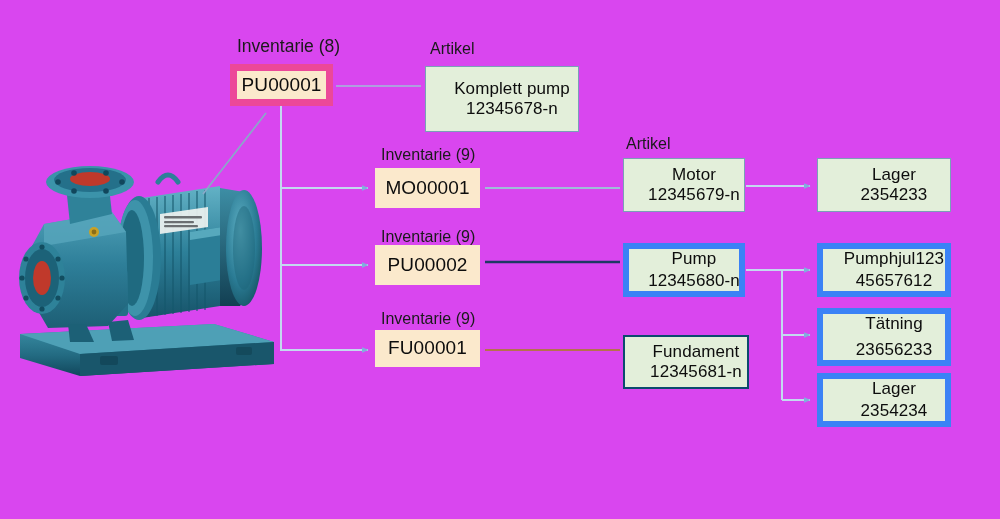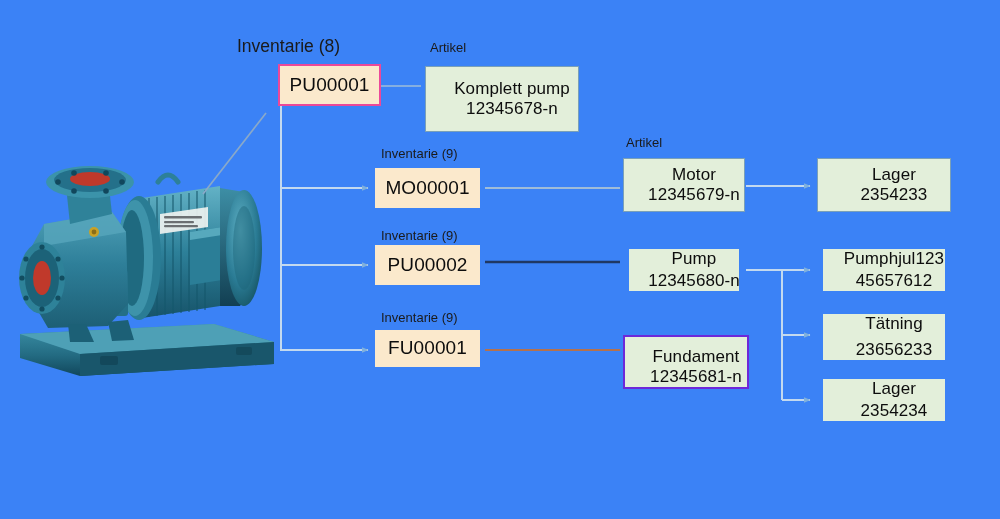--- a/index.html
+++ b/index.html
@@ -9,21 +9,21 @@
     background: #ffffff;
   }
   body {
     font-family: "Liberation Sans", sans-serif;
     -webkit-font-smoothing: antialiased;
   }
   #canvas {
     position: relative;
     width: 1000px;
     height: 519px;
-    background: #3b82f6;
+    background: #d946ef;
     overflow: hidden;
     text-decoration: underline;
   }
 
   
   #wires {
     position: absolute;
     left: 0;
     top: 0;
     width: 1000px;
@@ -57,51 +57,49 @@
     display: block;
     white-space: nowrap;
   }
 
   
   .node.inv {
     background: #fbe9cc;
     font-size: 19px;
   }
   .node.inv.bordered {
-    border: 2px solid #ec4899;
-    margin-left: 48px;
+    border: 7px solid #ec4899;
   }
 
   
   .node.art {
     background: #e3efda;
     border: 1px solid #7aa0b8;
     font-size: 17px;
     padding-left: 20px;
   }
   .node.art.thick {
     border: 6px solid #3b82f6;
     justify-content: space-between;
   }
   .node.art.brown {
-    border: 2px solid #6d28d9;
-    justify-content: flex-end;
+    border: 2px solid #0c4a6e;
   }
 
   
   .caption {
     position: absolute;
     white-space: nowrap;
     color: #1a1a1a;
   }
   .caption.big {
     font-size: 17.5px;
   }
   .caption.small {
-    font-size: 13px;
+    font-size: 16px;
   }
 </style>
 </head>
 <body>
 
 <div id="canvas">
 
   <svg id="pump-photo" viewBox="0 0 278 252" aria-hidden="true">
     <defs>
       <linearGradient id="gTealA" x1="0" y1="0" x2="0" y2="1">

